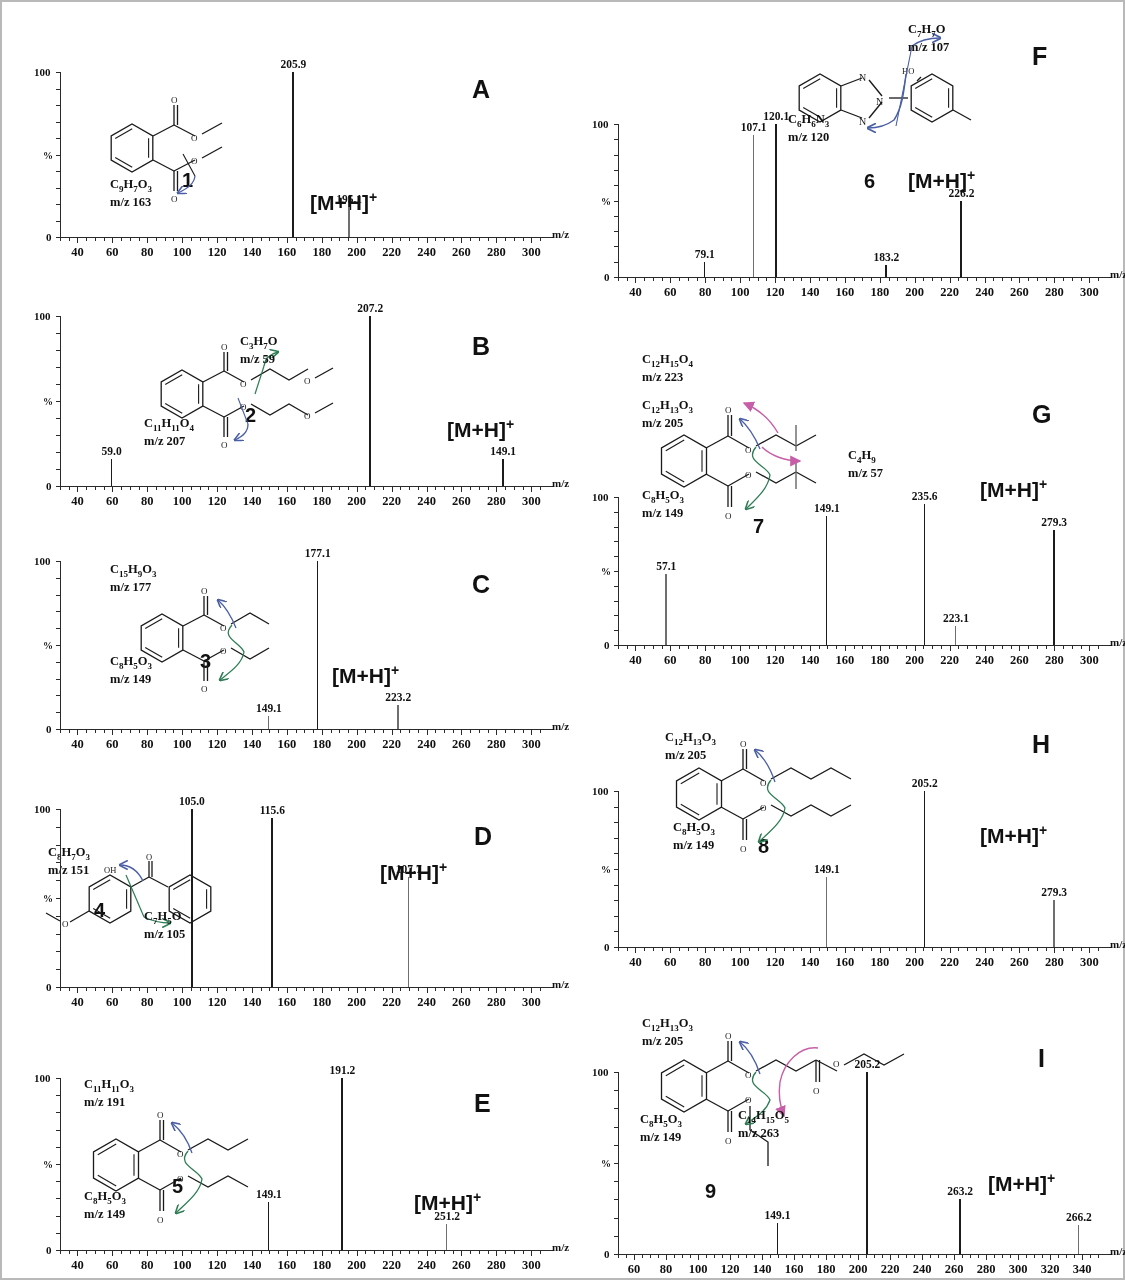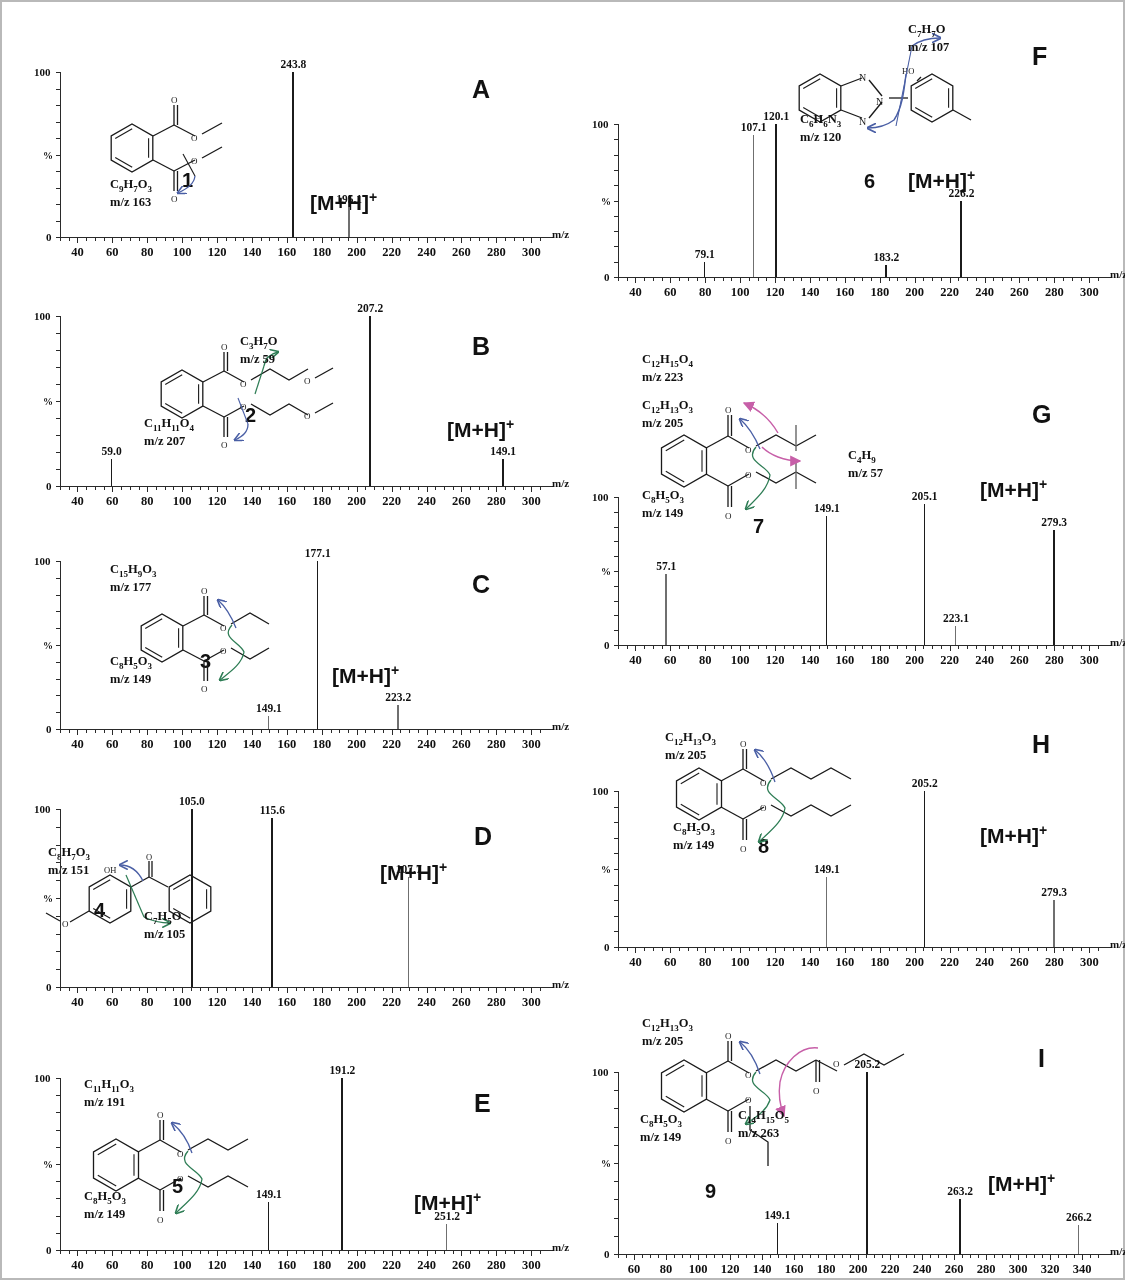--- a/index.html
+++ b/index.html
@@ -199,21 +199,21 @@
         <div class="xlab" style="left: 254.909px; top: 208px;">160</div>
         <div class="xlab" style="left: 289.818px; top: 208px;">180</div>
         <div class="xlab" style="left: 324.727px; top: 208px;">200</div>
         <div class="xlab" style="left: 359.636px; top: 208px;">220</div>
         <div class="xlab" style="left: 394.545px; top: 208px;">240</div>
         <div class="xlab" style="left: 429.455px; top: 208px;">260</div>
         <div class="xlab" style="left: 464.364px; top: 208px;">280</div>
         <div class="xlab" style="left: 499.273px; top: 208px;">300</div>
         <div class="mzlab" style="left: 520px; top: 191px;">m/z</div>
         <div class="peak" style="left: 260.32px; top: 35px; height: 165px;"></div>
-        <div class="peaklab" style="left: 261.32px; top: 21px;">243.8</div>
+        <div class="peaklab" style="left: 261.32px; top: 21px;">205.9</div>
         <div class="peak faint" style="left: 316.175px; top: 170.3px; height: 29.7px;"></div>
         <div class="peaklab" style="left: 317.175px; top: 156.3px;">195.1</div>
       </div>
       <div class="panel" style="left: 30px; top: 292px; width: 505px; height: 210px;">
         <div class="panel-letter" style="left: 440px; top: 38px;">B</div>
         <div class="mh-label" style="left: 415px; top: 122px;">[M+H]<sup style="font-size:14px">+</sup></div>
         <div class="cmpd-num" style="left: 213px; top: 110px;">2</div>
         <div class="struct" style="left: 120px; top: 42px;">
           <svg width="250" height="130">
             <defs>
@@ -791,21 +791,21 @@
             <line x1="125.2" y1="58.5" x2="142.2" y2="48.7" stroke="#1a1a1a" stroke-width="1.1"></line>
  <text x="112" y="44" font-size="8.5" font-family="Liberation Serif, serif" fill="#1a1a1a">HO</text>
  <line x1="131" y1="47" x2="127" y2="51" stroke="#1a1a1a" stroke-width="1.3"></line>
  <line x1="163" y1="80" x2="181" y2="90" stroke="#1a1a1a" stroke-width="1.3"></line>
  <line x1="106" y1="96" x2="122" y2="16" stroke="#4a5fa5" stroke-width="1.1"></line>
  <path d="M122,16 C130,10 140,8 150,8" fill="none" stroke="#4a5fa5" stroke-width="1.4" marker-end="url(#ab)"></path>
  <path d="M116,44 C114,62 112,78 104,90 C96,96 86,98 78,98" fill="none" stroke="#4a5fa5" stroke-width="1.4" marker-end="url(#ab)"></path>
 </svg>
         </div>
         <div class="frag" style="left: 318px; top: 10px;">C<sub>7</sub>H<sub>7</sub>O<br>m/z 107</div>
-        <div class="frag" style="left: 210px; top: 100px;">C<sub>6</sub>H<sub>6</sub>N<sub>3</sub><br>m/z 120</div>
+        <div class="frag" style="left: 198px; top: 100px;">C<sub>6</sub>H<sub>6</sub>N<sub>3</sub><br>m/z 120</div>
         <div class="axis-y" style="left: 28px; top: 112px; height: 153px;"></div>
         <div class="axis-x" style="left: 28px; top: 265px; width: 494px;"></div>
         <div class="ytick" style="left: 24px; top: 265px;"></div>
         <div class="ytick" style="left: 24px; top: 249.7px;"></div>
         <div class="ytick" style="left: 24px; top: 234.4px;"></div>
         <div class="ytick" style="left: 24px; top: 219.1px;"></div>
         <div class="ytick" style="left: 24px; top: 203.8px;"></div>
         <div class="ytick" style="left: 24px; top: 188.5px;"></div>
         <div class="ytick" style="left: 24px; top: 173.2px;"></div>
         <div class="ytick" style="left: 24px; top: 157.9px;"></div>
@@ -1031,21 +1031,21 @@
         <div class="xlab" style="left: 394.545px; top: 313px;">240</div>
         <div class="xlab" style="left: 429.455px; top: 313px;">260</div>
         <div class="xlab" style="left: 464.364px; top: 313px;">280</div>
         <div class="xlab" style="left: 499.273px; top: 313px;">300</div>
         <div class="mzlab" style="left: 520px; top: 296px;">m/z</div>
         <div class="peak faint" style="left: 75.3018px; top: 233.96px; height: 71.04px;"></div>
         <div class="peaklab" style="left: 76.3018px; top: 219.96px;">57.1</div>
         <div class="peak" style="left: 235.884px; top: 176.24px; height: 128.76px;"></div>
         <div class="peaklab" style="left: 236.884px; top: 162.24px;">149.1</div>
         <div class="peak" style="left: 333.629px; top: 164.4px; height: 140.6px;"></div>
-        <div class="peaklab" style="left: 334.629px; top: 150.4px;">205.1</div>
+        <div class="peaklab" style="left: 334.629px; top: 150.4px;">235.6</div>
         <div class="peak faint" style="left: 365.047px; top: 285.76px; height: 19.24px;"></div>
         <div class="peaklab" style="left: 366.047px; top: 271.76px;">223.1</div>
         <div class="peak" style="left: 463.142px; top: 189.56px; height: 115.44px;"></div>
         <div class="peaklab" style="left: 464.142px; top: 175.56px;">279.3</div>
       </div>
       <div class="panel" style="left: 588px; top: 700px; width: 505px; height: 260px;">
         <div class="panel-letter" style="left: 442px; top: 28px;">H</div>
         <div class="mh-label" style="left: 390px; top: 120px;">[M+H]<sup style="font-size:14px">+</sup></div>
         <div class="cmpd-num" style="left: 168px; top: 133px;">8</div>
         <div class="struct" style="left: 75px; top: 26px;">

